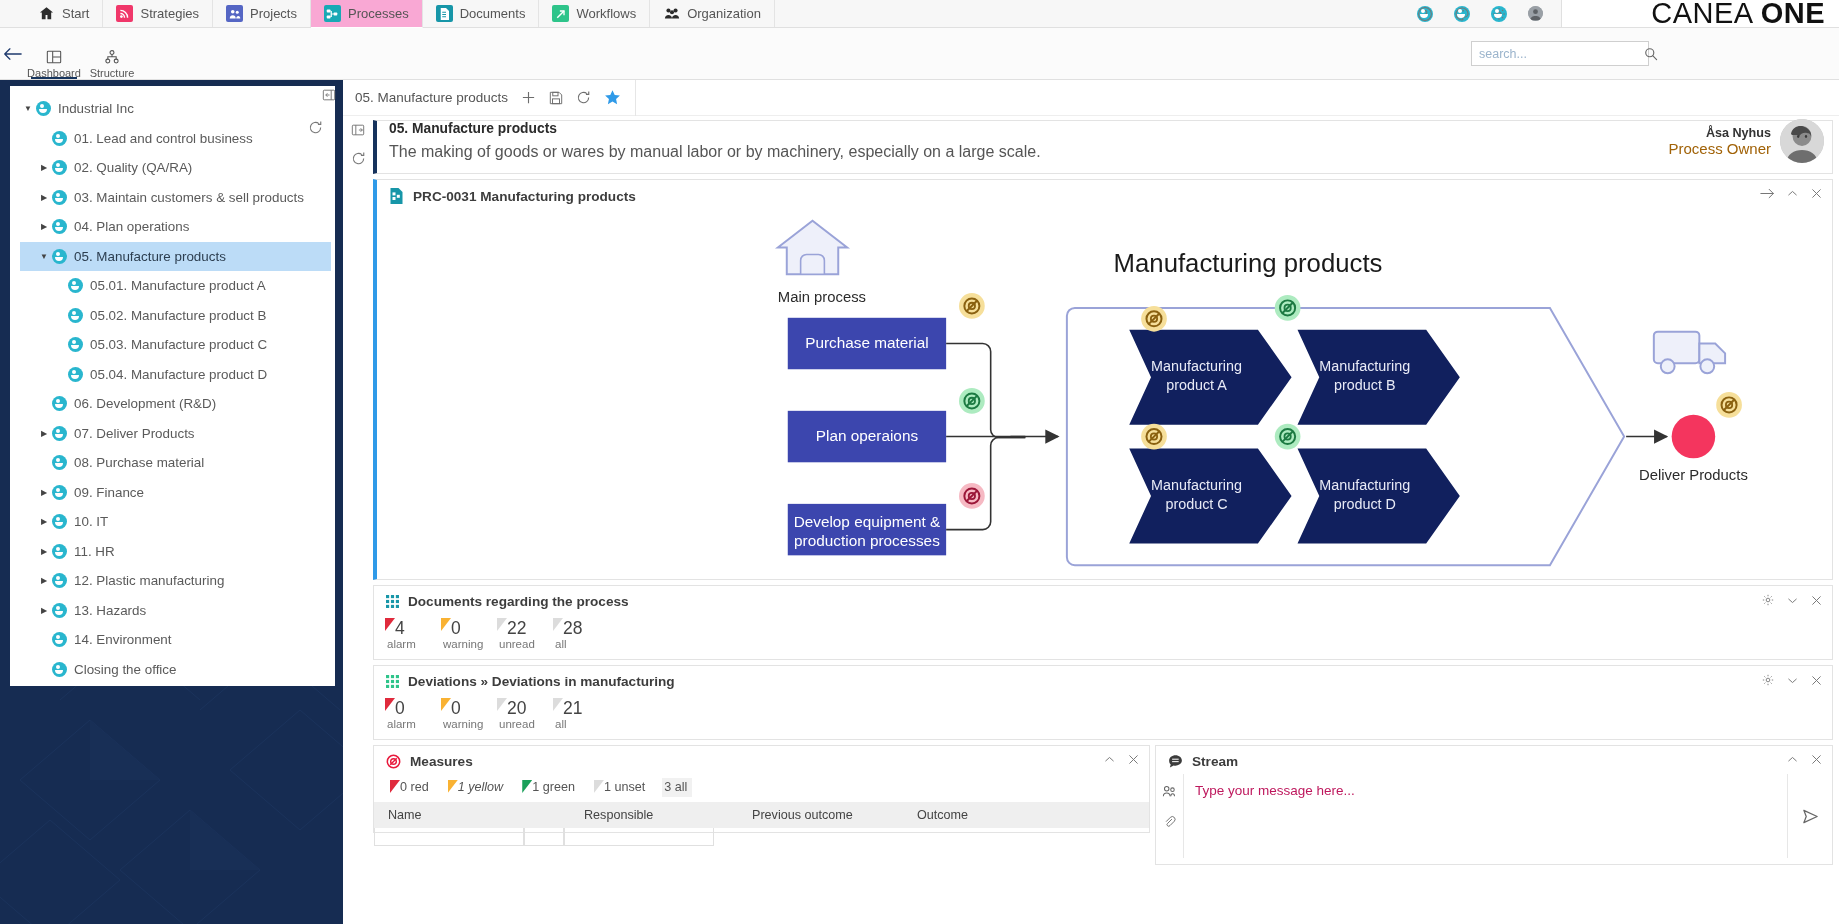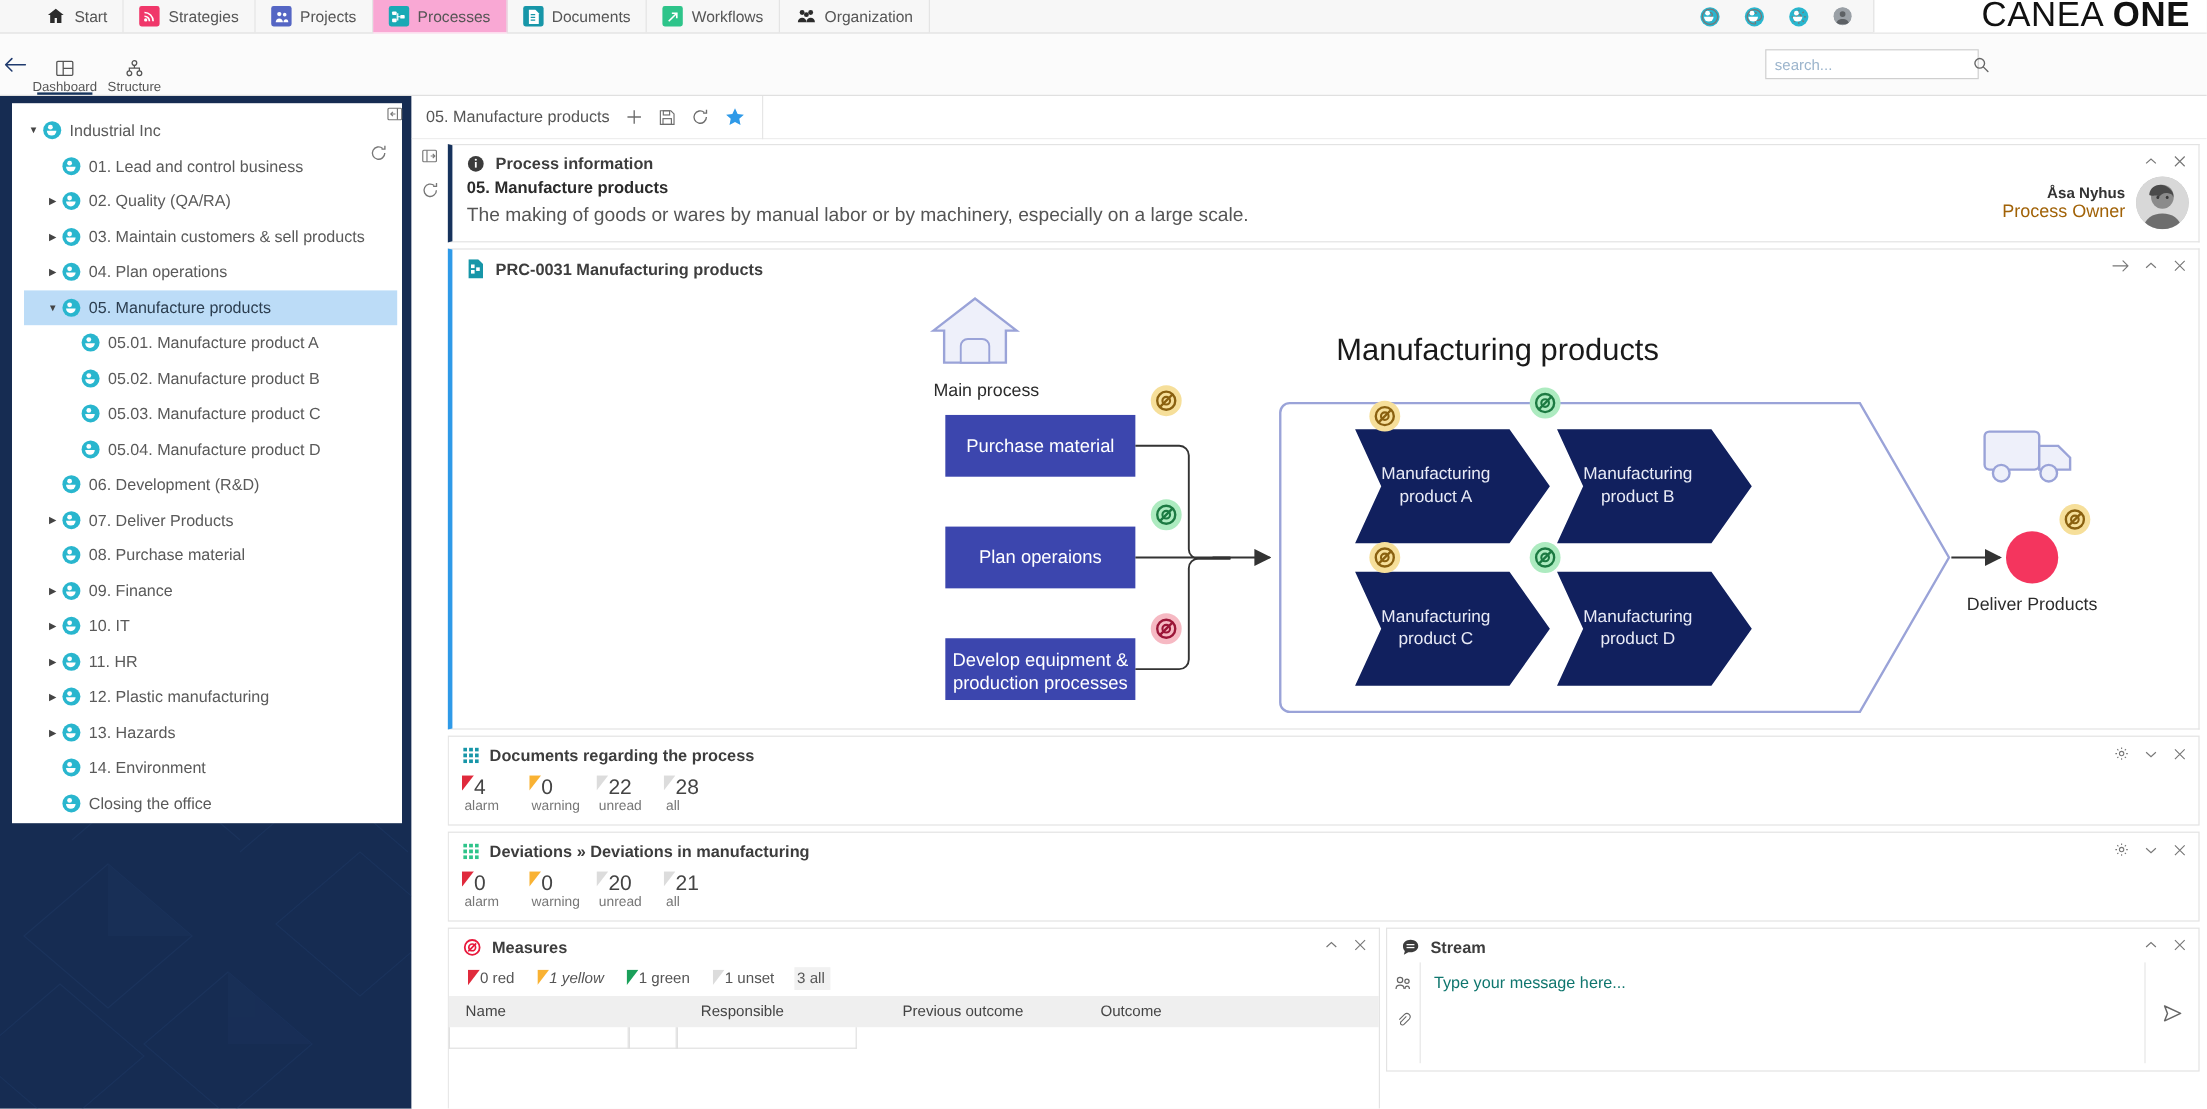--- a/index.html
+++ b/index.html
@@ -124,34 +124,34 @@
     clip-path: polygon(0 0, 100% 0, 0 100%);
   }
   .flag.red::before { background:#e02a3c; }
   .flag.yellow::before { background:#f9b233; }
   .flag.grey::before { background:#dcdcdc; }
   .flag.green::before { background:#1aa05a; }
 
   
   .bottomrow { display:flex; gap:5px; }
   .panel { border:1px solid #e3e3e3; background:#fff; position:relative; }
-  .panel-measures { width:777px; height:152px; }
+  .panel-measures { width:777px; height:88px; }
   .panel-stream { flex:1; height:120px; }
   .mfilters { display:flex; gap:12px; padding:4px 0 0 14px; align-items:flex-end; }
   .mfilter { font-size:12.6px; color:#555; cursor:pointer; position:relative; padding:2px 5px 3px 2px; }
   .mfilter.active { background:#f1f1f1; }
   .mtable { margin-top:5px; }
   .mthead { display:flex; background:#efefef; height:26px; align-items:center; font-size:12.6px; color:#444; }
   .mthead div { padding-left:14px; }
   .mrow { display:flex; height:18px; }
   .mcell { border:1px solid #e0e0e0; border-top:none; height:100%; }
 
   .streambody { display:flex; height:84px; }
   .stream-side { width:28px; border-right:1px solid #e7e7e7; display:flex; flex-direction:column; align-items:center; padding-top:11px; gap:17px; color:#666; }
-  .stream-input { flex:1; padding:9px 11px; font-size:13.5px; color:#0f766e; }
+  .stream-input { flex:1; padding:9px 11px; font-size:13.5px; color:#be185d; }
   .stream-send { width:45px; display:flex; align-items:center; justify-content:center; color:#666; border-left:1px solid #e7e7e7; cursor:pointer; }
 
   svg { display:block; }
 </style>
 </head>
 <body>
 
 <div class="topbar">
   <div class="nav-spacer"></div>
 
@@ -491,30 +491,20 @@
         <svg width="15" height="15" viewBox="0 0 16 16" fill="none" stroke="#777" stroke-width="1.2">
             <path d="M13.5 8A5.5 5.5 0 1 1 11.6 3.9"></path>
             <path d="M13.6 1.6v3h-3"></path>
           </svg>
       </div>
     </div>
 
     <div class="content">
 
       <div class="card accent" style="margin-top:4px;">
-        <div class="cardhead">
-          <span>
-            <svg width="15" height="15" viewBox="0 0 16 16">
-                <circle cx="8" cy="8" r="7" fill="#3c3c3c"></circle>
-                <rect x="7.2" y="6.4" width="1.6" height="5" fill="#fff"></rect>
-                <circle cx="8" cy="4.4" r=".95" fill="#fff"></circle>
-              </svg>
-          </span>
-          <span class="title">Process information</span>
-        </div>
         <div class="headtools">
           <span>
               <svg width="13" height="13" viewBox="0 0 16 16" fill="none" stroke="#777" stroke-width="1.2">
                 <path d="M3 10l5-4.5 5 4.5"></path>
               </svg>
             </span>
           <span>
               <svg width="13" height="13" viewBox="0 0 16 16" fill="none" stroke="#777" stroke-width="1.2">
                 <path d="M3 3l10 10M13 3 3 13"></path>
               </svg>

